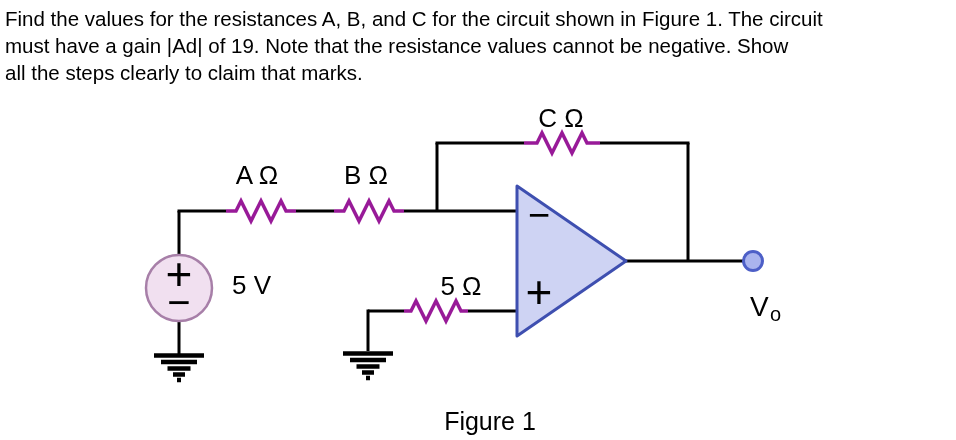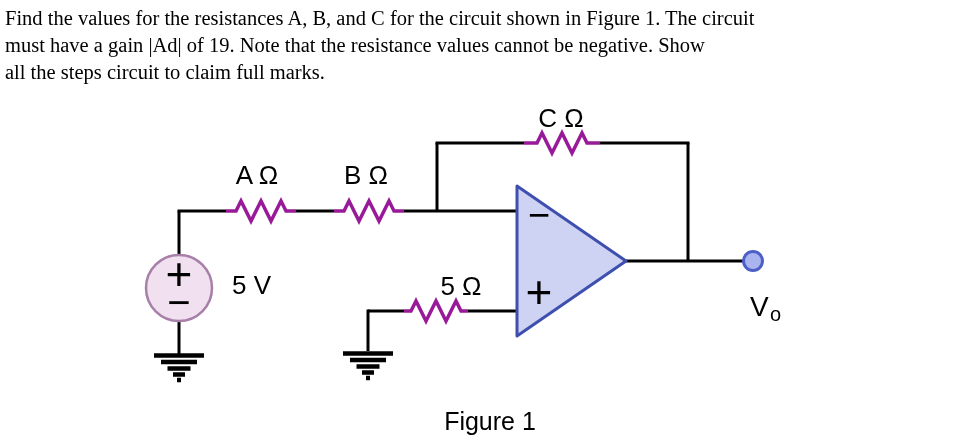--- a/index.html
+++ b/index.html
@@ -9,42 +9,41 @@
     background:#ffffff;
     overflow:hidden;
     font-family:"Liberation Sans", sans-serif;
   }
   .question{
     position:absolute;
     left:5px;top:5px;width:948px;
     font-size:20.5px;
     line-height:27px;
     color:#000000;
-    font-family:Liberation Serif, serif;
   }
   .qline{white-space:nowrap;}
   svg.circuit{
     position:absolute;left:0;top:0;
     width:956px;height:440px;
     font-family:"Liberation Sans", sans-serif;
   }
   svg .wire{stroke:#000000;stroke-width:3;fill:none;}
   svg .resistor{stroke:#981a98;stroke-width:3.5;fill:none;stroke-linejoin:miter;}
   svg .gnd{stroke:#000000;stroke-width:4.5;fill:none;}
   svg .lbl{fill:#000000;}
 </style>
 </head>
 <body>
 
 <div class="screen">
 
   <div class="question">
     <div class="qline">Find the values for the resistances A, B, and C for the circuit shown in Figure 1. The circuit</div>
     <div class="qline">must have a gain |Ad| of 19. Note that the resistance values cannot be negative. Show</div>
-    <div class="qline">all the steps circuit to claim full marks.</div>
+    <div class="qline">all the steps clearly to claim that marks.</div>
   </div>
 
   <svg class="circuit" viewBox="0 0 956 440">
 
     <g>
 
       <path class="wire" d="M179 256 V211"></path>
 
       <path class="wire" d="M177.5 211 H226"></path>
       <path class="wire" d="M296 211 H334"></path>

